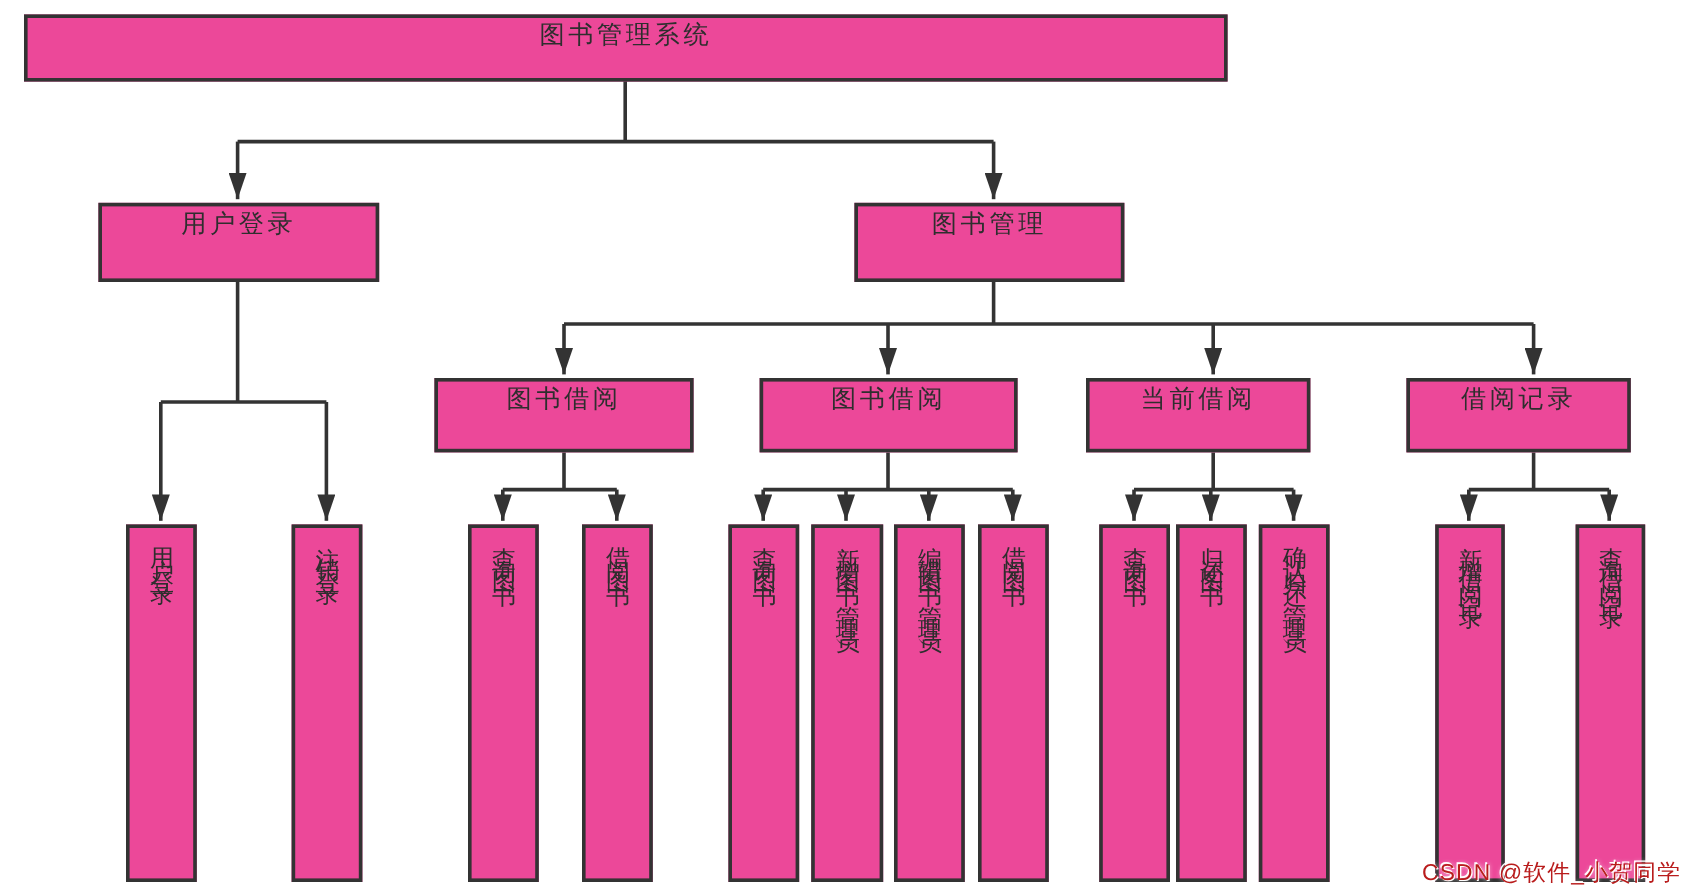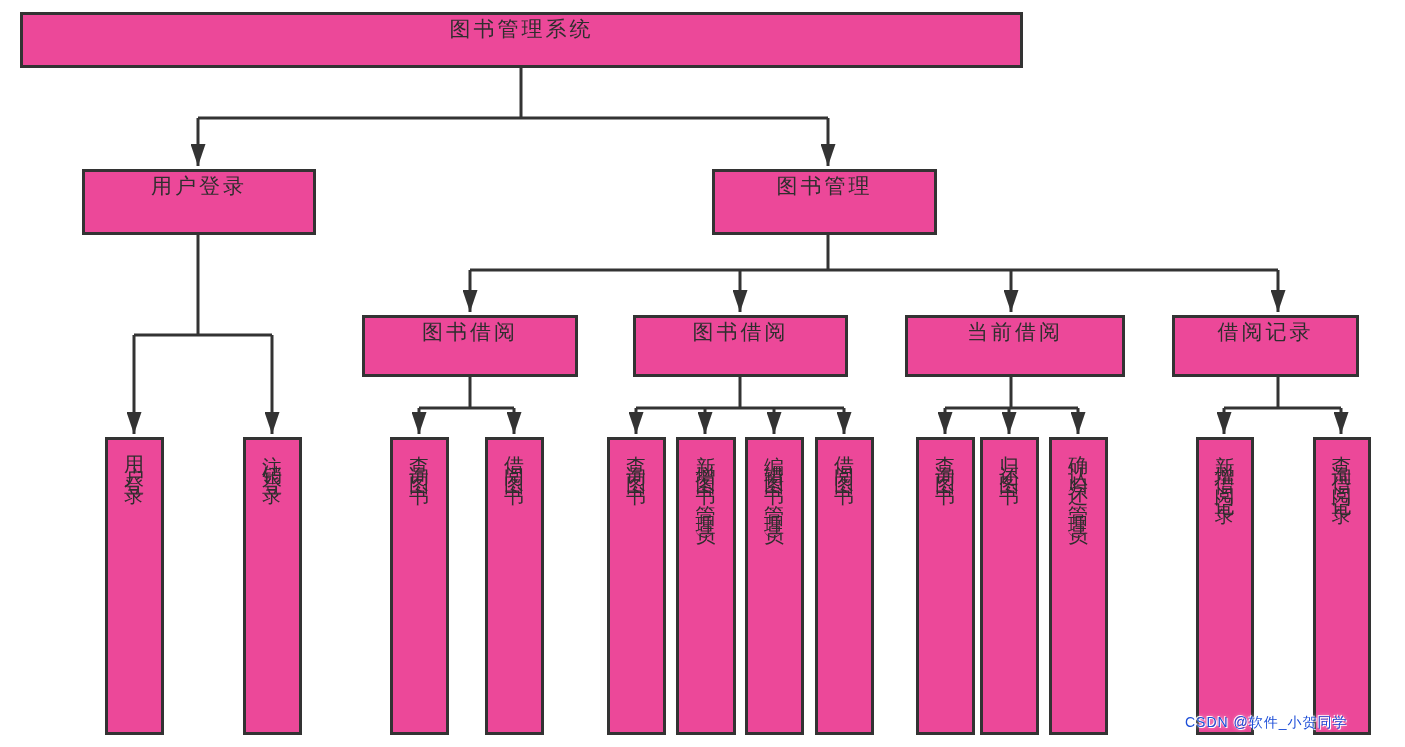--- a/index.html
+++ b/index.html
@@ -45,23 +45,23 @@
     font-size: 20px;
     letter-spacing: 10px;
     line-height: 1;
     white-space: nowrap;
     color: #2e2e2e;
   }
   .watermark {
     position: absolute;
     left: 1185px;
     top: 714px;
-    font-size: 14px;
+    font-size: 19px;
     letter-spacing: 1px;
-    color: #1d4ed8;
+    color: #b91c1c;
     white-space: nowrap;
     z-index: 5;
     text-shadow: 1px 1px 0 #ffffff, -1px -1px 0 #ffffff, 0 0 4px #ffffff;
   }
 </style>
 </head>
 <body>
 
 <div class="stage">
 
@@ -137,21 +137,21 @@
   <div class="node" style="left:712px;top:169px;width:225px;height:66px">
     <span class="hlabel">图书管理</span>
   </div>
 
   <div class="node" style="left:362px;top:315px;width:216px;height:62px">
     <span class="hlabel">图书借阅</span>
   </div>
   <div class="node" style="left:633px;top:315px;width:215px;height:62px">
     <span class="hlabel">图书借阅</span>
   </div>
-  <div class="node" style="left:905px;top:315px;width:220px;height:62px">
+  <div class="node" style="left:905px;top:315px;width:187px;height:62px">
     <span class="hlabel">当前借阅</span>
   </div>
   <div class="node" style="left:1172px;top:315px;width:187px;height:62px">
     <span class="hlabel">借阅记录</span>
   </div>
 
   <div class="node" style="left:105px;top:437px;width:59px;height:298px">
     <span class="vtext">用户登录</span>
   </div>
   <div class="node" style="left:243px;top:437px;width:59px;height:298px">

